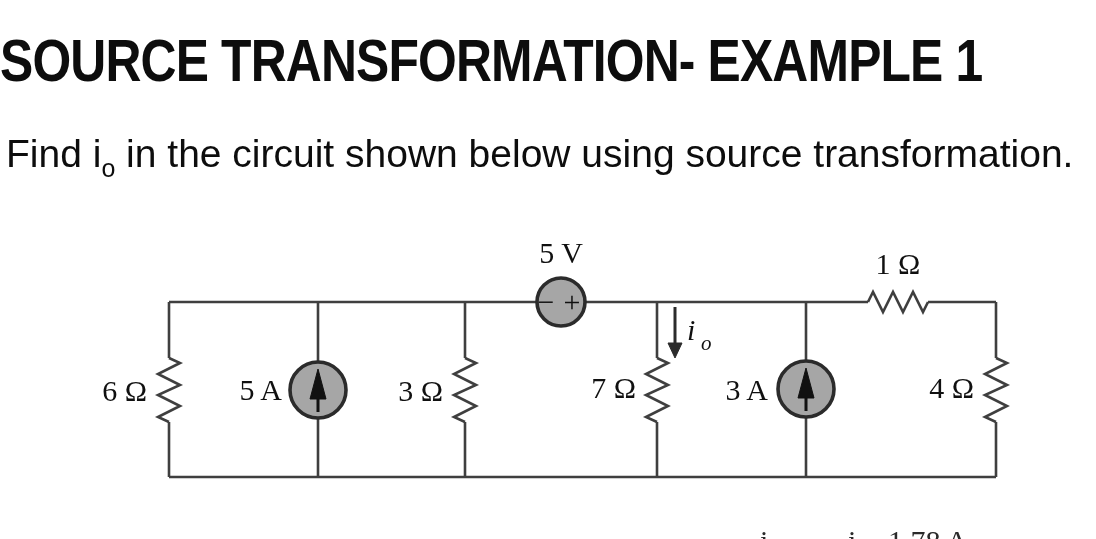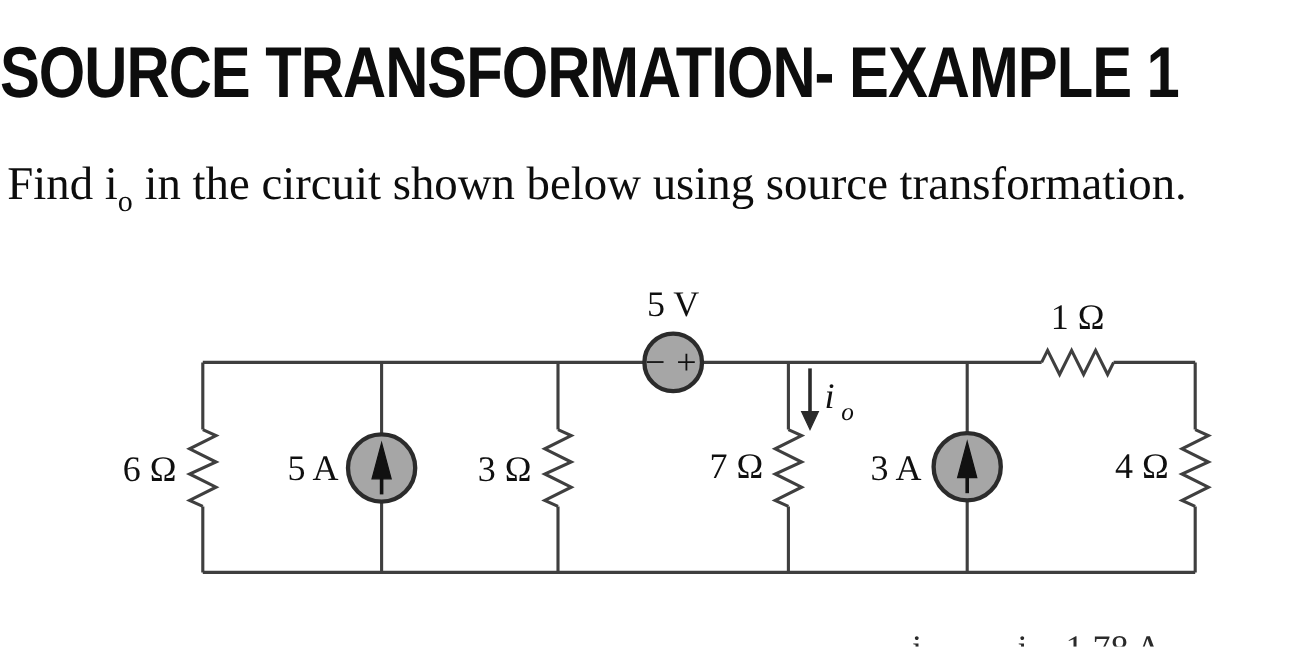--- a/index.html
+++ b/index.html
@@ -20,21 +20,21 @@
     line-height:60px;
     white-space:nowrap;
     letter-spacing:-1px;
     transform:scaleX(0.83);
     transform-origin:left center;
     color:#0d0d0d;
   }
   .prompt{
     position:absolute;
     left:6px;top:131px;
-    font-family:Liberation Serif, serif;
+    font-family:Liberation Sans, sans-serif;
     font-size:39px;
     line-height:46px;
     white-space:nowrap;
     color:#0d0d0d;
   }
   .prompt .subscript{
     font-size:25px;
     vertical-align:-10px;
   }
   svg.circuit{

